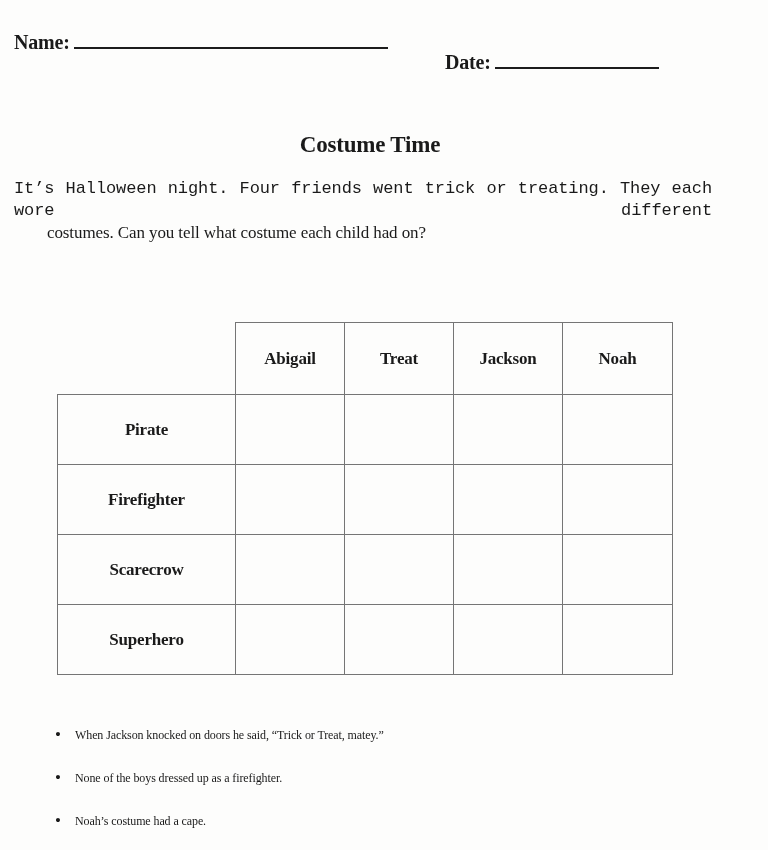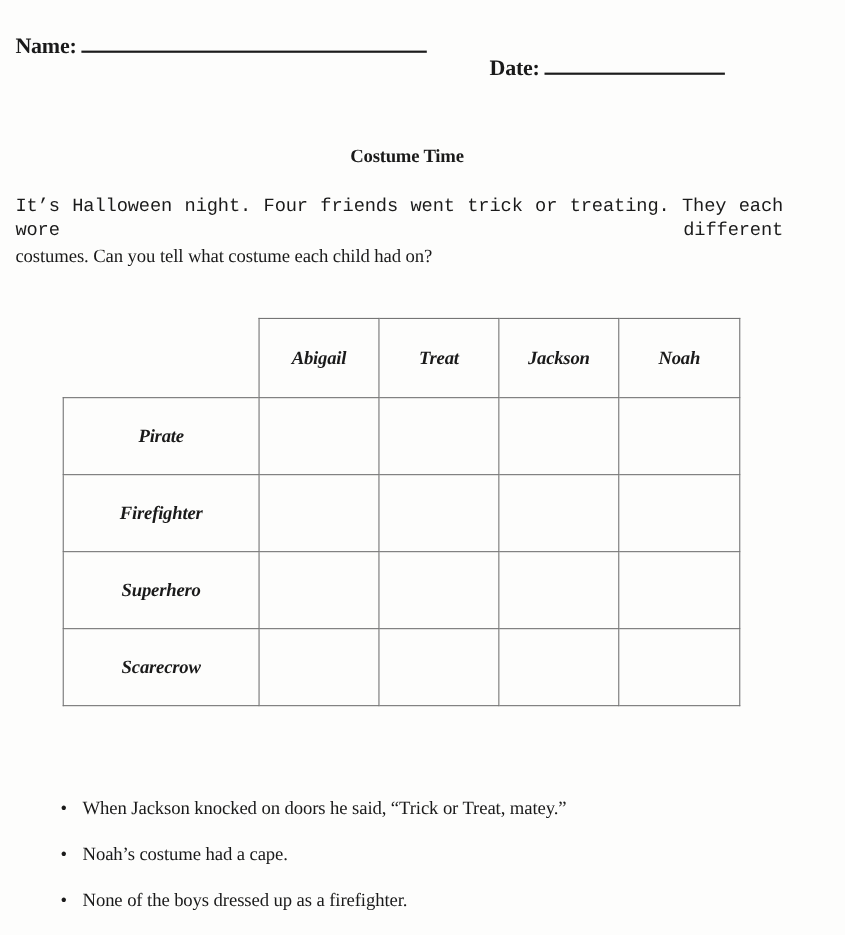--- a/index.html
+++ b/index.html
@@ -26,43 +26,42 @@
     vertical-align: baseline;
   }
   .name-line { width: 314px; }
   .date-line { width: 164px; }
 
   
   .title {
     position: absolute;
     top: 132px; left: 14px; width: 712px;
     text-align: center;
-    font-size: 17px;
+    font-size: 23px;
     font-weight: bold;
     letter-spacing: -0.2px;
   }
 
   
   .instructions {
     position: absolute;
     top: 178px; left: 14px; width: 698px;
     font-size: 17px;
     line-height: 22px;
     letter-spacing: -0.1px;
   }
   .instructions .line1 { text-align: justify; text-align-last: justify; font-family: Liberation Mono, monospace; }
-  .instructions .line2 { text-align: left; }
+  .instructions .line2 { text-align: left; margin-left: 33px; }
 
   
   .grid-table {
     position: absolute;
-    top: 289px; left: 57px;
+    top: 322px; left: 57px;
     border-collapse: collapse;
     table-layout: fixed;
-    font-style: italic;
   }
   .grid-table td, .grid-table th {
     border: 1px solid #757575;
     padding: 0;
     text-align: center;
     vertical-align: middle;
     font-size: 17px;
     font-weight: bold;
     letter-spacing: -0.2px;
     background: transparent;
@@ -72,21 +71,21 @@
   .col-head-last { width: 110px; }
   .row-head { width: 178px; height: 70px; }
   .grid-cell { width: 109px; height: 70px; }
 
   
   .clues { position: absolute; top: 724px; left: 55px; width: 660px; }
   .clue-item {
     display: flex;
     align-items: flex-start;
     margin-bottom: 20px;
-    font-size: 17px;
+    font-size: 12px;
     line-height: 22px;
     letter-spacing: -0.1px;
   }
   .bullet { width: 20px; flex: 0 0 20px; }
   .bullet::before { content: "\2022"; font-size: 17px; }
 </style>
 </head>
 <body>
 
 <div class="page">
@@ -124,44 +123,44 @@
       <td class="grid-cell"></td>
     </tr>
     <tr>
       <th class="row-head">Firefighter</th>
       <td class="grid-cell"></td>
       <td class="grid-cell"></td>
       <td class="grid-cell"></td>
       <td class="grid-cell"></td>
     </tr>
     <tr>
-      <th class="row-head">Superhero</th>
+      <th class="row-head">Scarecrow</th>
       <td class="grid-cell"></td>
       <td class="grid-cell"></td>
       <td class="grid-cell"></td>
       <td class="grid-cell"></td>
     </tr>
     <tr>
-      <th class="row-head">Scarecrow</th>
+      <th class="row-head">Superhero</th>
       <td class="grid-cell"></td>
       <td class="grid-cell"></td>
       <td class="grid-cell"></td>
       <td class="grid-cell"></td>
     </tr>
   </tbody>
     </table>
 
   <div class="clues">
     <div class="clue-item">
       <span class="bullet"></span>
       <span class="clue-text">When Jackson knocked on doors he said, “Trick or Treat, matey.”</span>
     </div>
     <div class="clue-item">
       <span class="bullet"></span>
-      <span class="clue-text">Noah’s costume had a cape.</span>
+      <span class="clue-text">None of the boys dressed up as a firefighter.</span>
     </div>
     <div class="clue-item">
       <span class="bullet"></span>
-      <span class="clue-text">None of the boys dressed up as a firefighter.</span>
+      <span class="clue-text">Noah’s costume had a cape.</span>
     </div>
   </div>
 
 </div>
 
 </body></html>

